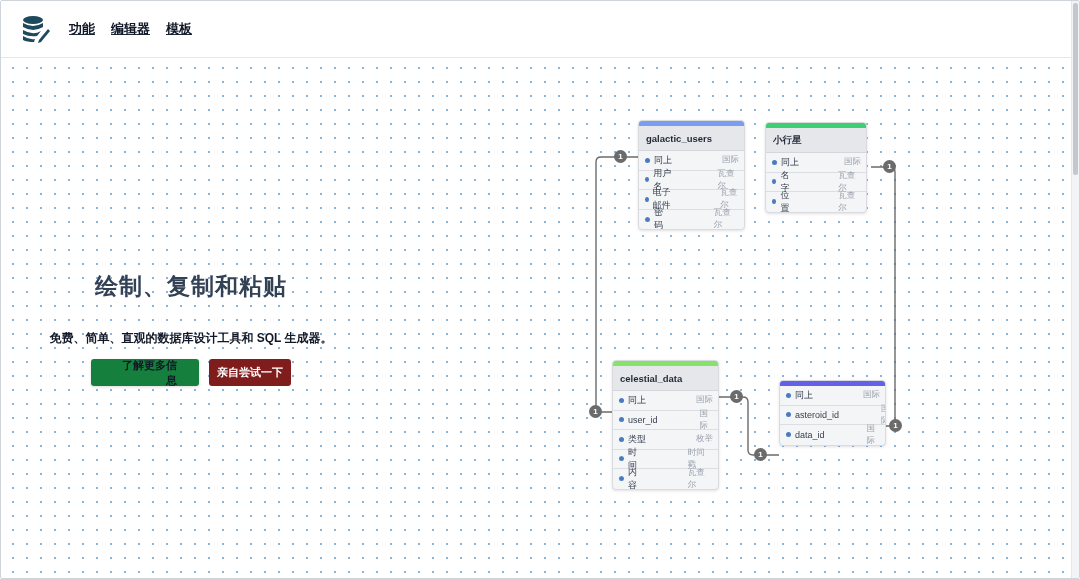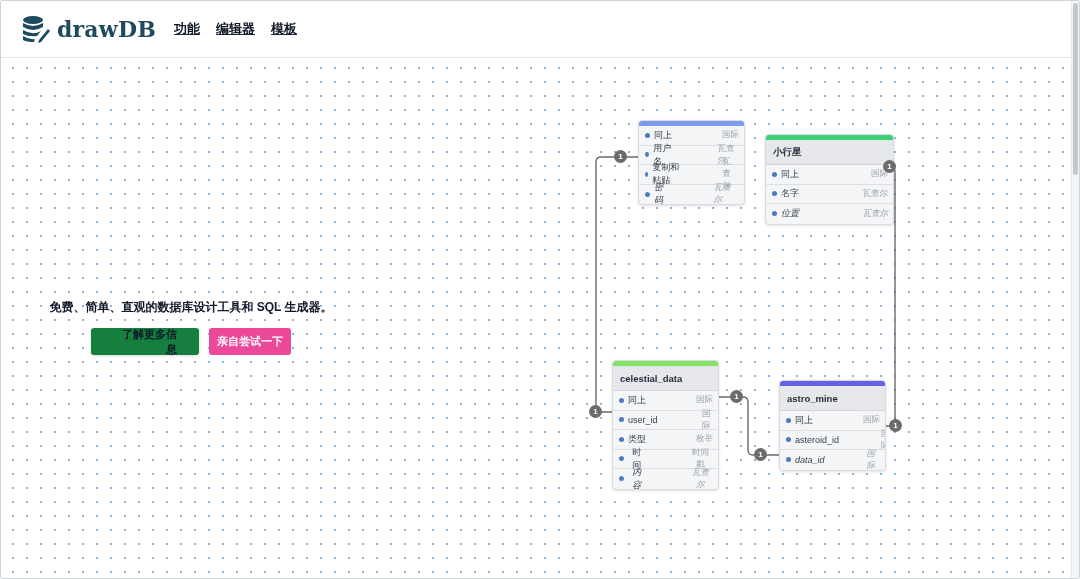--- a/index.html
+++ b/index.html
@@ -21,27 +21,27 @@
 
   .scrollbar { position: absolute; right: 0; top: 0; width: 8px; height: 579px; background: #f3f4f6; border-left: 1px solid #e5e7eb; z-index: 6; }
   .scroll-thumb { position: absolute; left: 1px; top: 2px; width: 5px; height: 172px; background: #c4c7cc; border-radius: 3px; }
 
   .hero { position: absolute; left: 40px; top: 270px; width: 300px; text-align: center; z-index: 3; }
   .hero-title { font-size: 23px; font-weight: bold; color: #334155; letter-spacing: 1px; }
   .hero-sub { font-size: 12px; font-weight: bold; color: #111827; margin-top: 28px; white-space: nowrap; }
   .hero-buttons { display: flex; justify-content: center; gap: 10px; margin-top: 12px; }
   .btn { height: 27px; padding: 0 22px; font-size: 11px; font-weight: bold; border-radius: 3px; display: flex; align-items: center; justify-content: center; cursor: pointer; }
   .btn-light { background: #15803d; color: #111827; box-shadow: 0 1px 3px rgba(0,0,0,0.15); width: 108px; text-align: right; }
-  .btn-dark { background: #ec4899; color: #fff; width: 82px; padding: 0; }
+  .btn-dark { background: #7f1d1d; color: #fff; width: 82px; padding: 0; }
 
   .table { position: absolute; background: #f4f5f6; border: 1px solid #d9dbde; border-radius: 4px; box-shadow: 0 1px 3px rgba(0,0,0,0.12); font-size: 9px; z-index: 2; overflow: hidden; }
   .table-bar { height: 5px; }
   .table-head { height: 25px; background: #e6e7ea; border-bottom: 1px solid #d4d6d9; display: flex; align-items: center; padding-left: 7px; font-weight: bold; font-size: 9.5px; color: #1f2937; }
   .field { height: 19.5px; display: flex; align-items: center; justify-content: space-between; padding: 0 5px 0 6px; border-bottom: 1px solid #dcdee1; }
-  .field:last-child { border-bottom: none; font-style: italic; }
+  .field:last-child { border-bottom: none; }
   .field-left { display: flex; align-items: center; gap: 4px; color: #374151; }
   .dot { width: 5px; height: 5px; border-radius: 50%; background: #4a7bbf; display: inline-block; }
   .field-type { color: #9ca3af; font-size: 8.5px; margin-left: 42px; }
 
   svg.links { position: absolute; left: 0; top: 0; width: 1080px; height: 579px; z-index: 1; pointer-events: none; }
   .badge { position: absolute; width: 13px; height: 13px; border-radius: 50%; background: #6b6b6b; color: #fff; font-size: 8px; font-weight: bold; display: flex; align-items: center; justify-content: center; z-index: 4; }
 </style>
 </head>
 <body>
 
@@ -51,30 +51,30 @@
 
   <div class="navbar">
     <div class="logo">
       <svg class="logo-icon" viewBox="0 0 30 30">
         <ellipse cx="12" cy="6" rx="10" ry="4" fill="#1e4a5e"></ellipse>
         <path d="M2 9 Q12 15 22 9 L22 13 Q12 19 2 13 Z" fill="#1e4a5e"></path>
         <path d="M2 16 Q12 22 20 17 L16 22 Q8 23 2 20 Z" fill="#1e4a5e"></path>
         <path d="M2 22 Q8 26 14 25 L13 28 Q6 28 2 26 Z" fill="#1e4a5e"></path>
         <path d="M18 26 L27 15 L29 17 L20 28 L17 29 Z" fill="#1e4a5e"></path>
       </svg>
-      <span class="logo-text">drawDB</span>
     </div>
     <div class="nav-links">
       <span class="nav-link">功能</span>
       <span class="nav-link">编辑器</span>
       <span class="nav-link">模板</span>
     </div>
   </div>
 
   <div class="hero">
+    <div class="hero-title">绘制、复制和粘贴</div>
     <div class="hero-sub">免费、简单、直观的数据库设计工具和 SQL 生成器。</div>
     <div class="hero-buttons">
       <div class="btn btn-light">了解更多信息</div>
       <div class="btn btn-dark">亲自尝试一下</div>
     </div>
   </div>
 
   <svg class="links">
     <g fill="none" stroke="#6b6b6b" stroke-width="1.4">
 
@@ -88,51 +88,52 @@
 
   <div class="badge" style="left:613px;top:149px;">1</div>
   <div class="badge" style="left:588px;top:404px;">1</div>
   <div class="badge" style="left:882px;top:159px;">1</div>
   <div class="badge" style="left:888px;top:418px;">1</div>
   <div class="badge" style="left:729px;top:389px;">1</div>
   <div class="badge" style="left:753px;top:447px;">1</div>
 
   <div class="table" style="left:637px;top:119px;width:107px;">
     <div class="table-bar" style="background:#7b9cf0;"></div>
+    <div class="table-head">galactic_users</div>
     <div class="field">
       <span class="field-left">
           <span class="dot"></span>
           <span>同上</span>
         </span>
       <span class="field-type">国际</span>
     </div>
     <div class="field">
       <span class="field-left">
           <span class="dot"></span>
           <span>用户名</span>
         </span>
       <span class="field-type">瓦查尔</span>
     </div>
     <div class="field">
       <span class="field-left">
           <span class="dot"></span>
-          <span>复制和粘贴</span>
+          <span>电子邮件</span>
         </span>
       <span class="field-type">瓦查尔</span>
     </div>
     <div class="field">
       <span class="field-left">
           <span class="dot"></span>
           <span>密码</span>
         </span>
       <span class="field-type">瓦查尔</span>
     </div>
   </div>
 
-  <div class="table" style="left:764px;top:133px;width:129px;">
+  <div class="table" style="left:764px;top:121px;width:102px;">
     <div class="table-bar" style="background:#3ecf74;"></div>
     <div class="table-head">小行星</div>
     <div class="field">
       <span class="field-left">
           <span class="dot"></span>
           <span>同上</span>
         </span>
       <span class="field-type">国际</span>
     </div>
     <div class="field">
@@ -144,21 +145,21 @@
     </div>
     <div class="field">
       <span class="field-left">
           <span class="dot"></span>
           <span>位置</span>
         </span>
       <span class="field-type">瓦查尔</span>
     </div>
   </div>
 
-  <div class="table" style="left:611px;top:359px;width:107px;text-align:center;">
+  <div class="table" style="left:611px;top:359px;width:107px;">
     <div class="table-bar" style="background:#86e36a;"></div>
     <div class="table-head">celestial_data</div>
     <div class="field">
       <span class="field-left">
           <span class="dot"></span>
           <span>同上</span>
         </span>
       <span class="field-type">国际</span>
     </div>
     <div class="field">
@@ -186,21 +187,20 @@
       <span class="field-left">
           <span class="dot"></span>
           <span>内容</span>
         </span>
       <span class="field-type">瓦查尔</span>
     </div>
   </div>
 
   <div class="table" style="left:778px;top:379px;width:107px;">
     <div class="table-bar" style="background:#6460e8;"></div>
-    <div class="table-head">astro_mine</div>
     <div class="field">
       <span class="field-left">
           <span class="dot"></span>
           <span>同上</span>
         </span>
       <span class="field-type">国际</span>
     </div>
     <div class="field">
       <span class="field-left">
           <span class="dot"></span>

